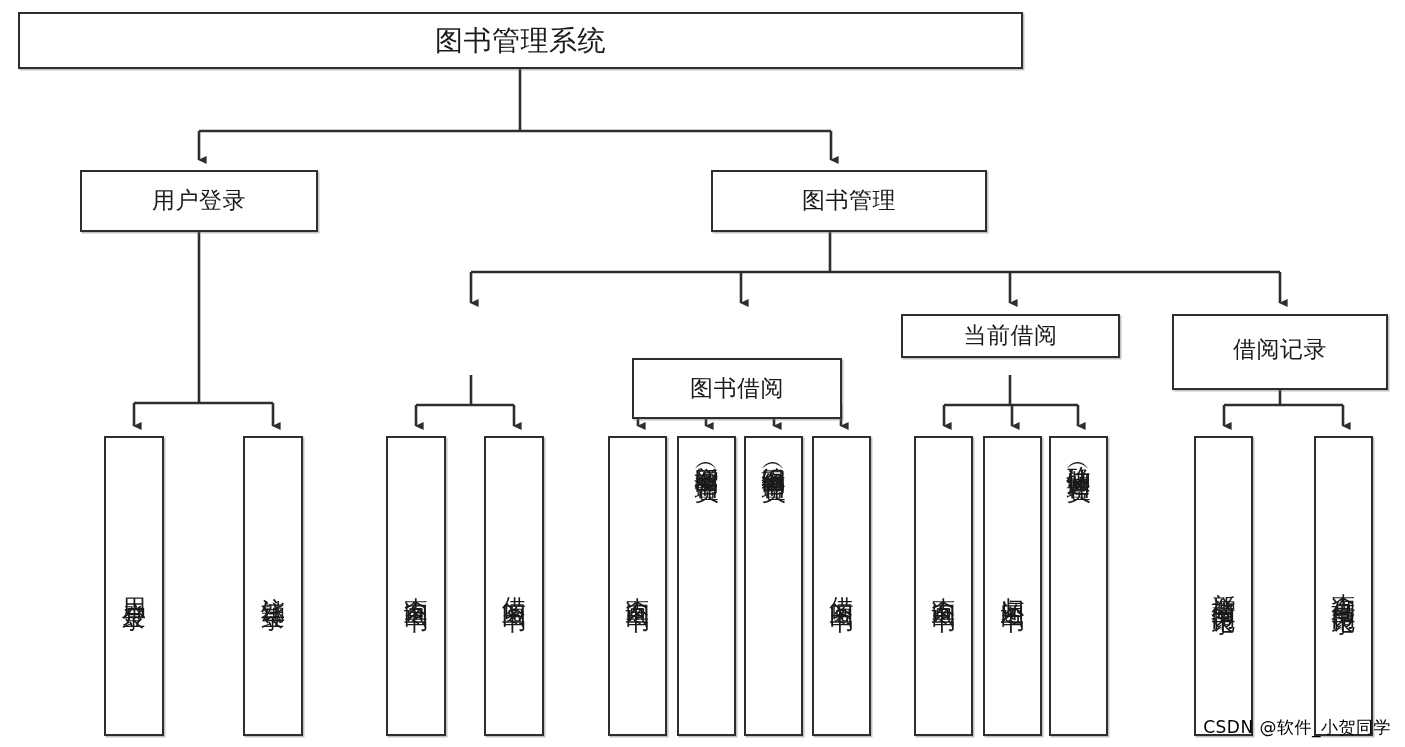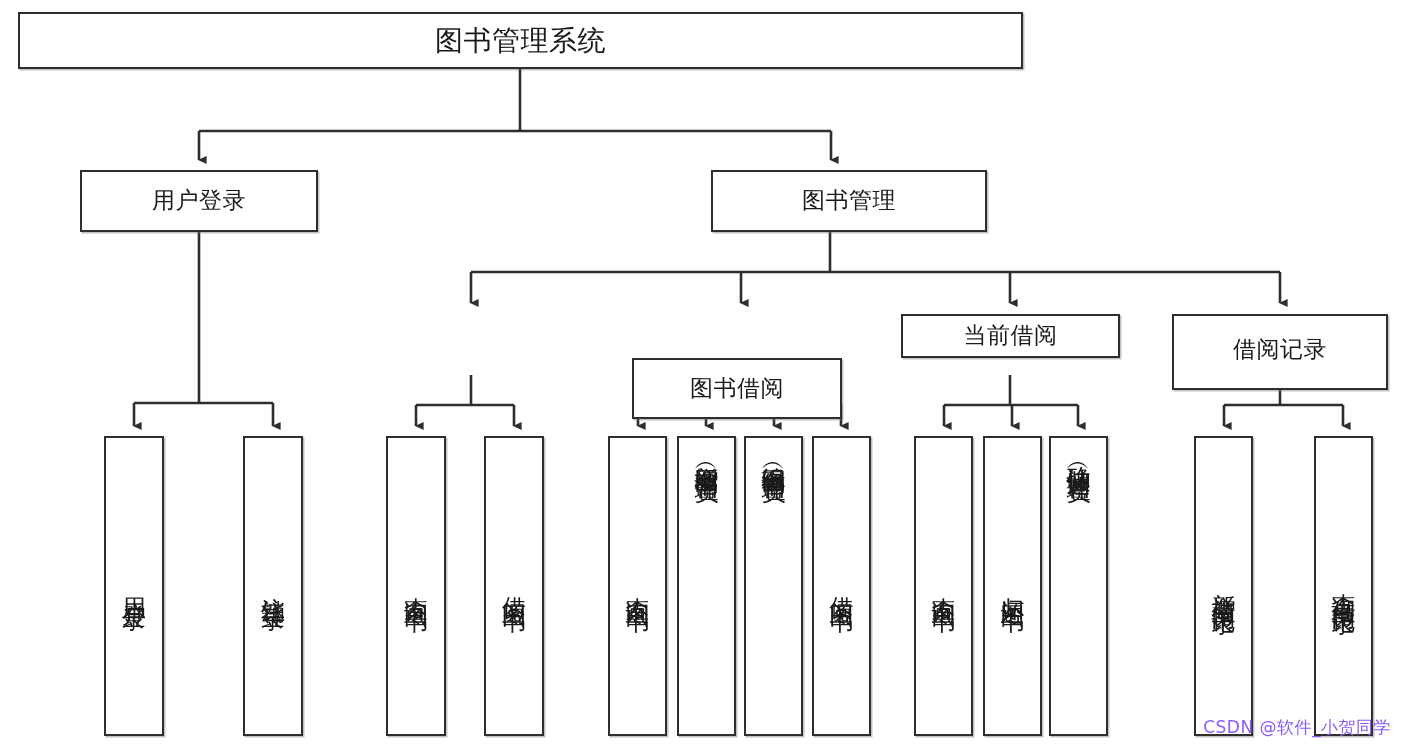--- a/index.html
+++ b/index.html
@@ -65,21 +65,21 @@
     white-space: nowrap;
   }
   .node.vert.long .label {
     letter-spacing: 2px;
   }
   #watermark {
     position: absolute;
     right: 14px;
     bottom: 8px;
     font-size: 17px;
-    color: #8b5cf6;
+    color: #000000;
     letter-spacing: 0.5px;
     user-select: none;
     white-space: nowrap;
   }
 </style>
 </head>
 <body>
 
 <div id="diagram-root">
 

